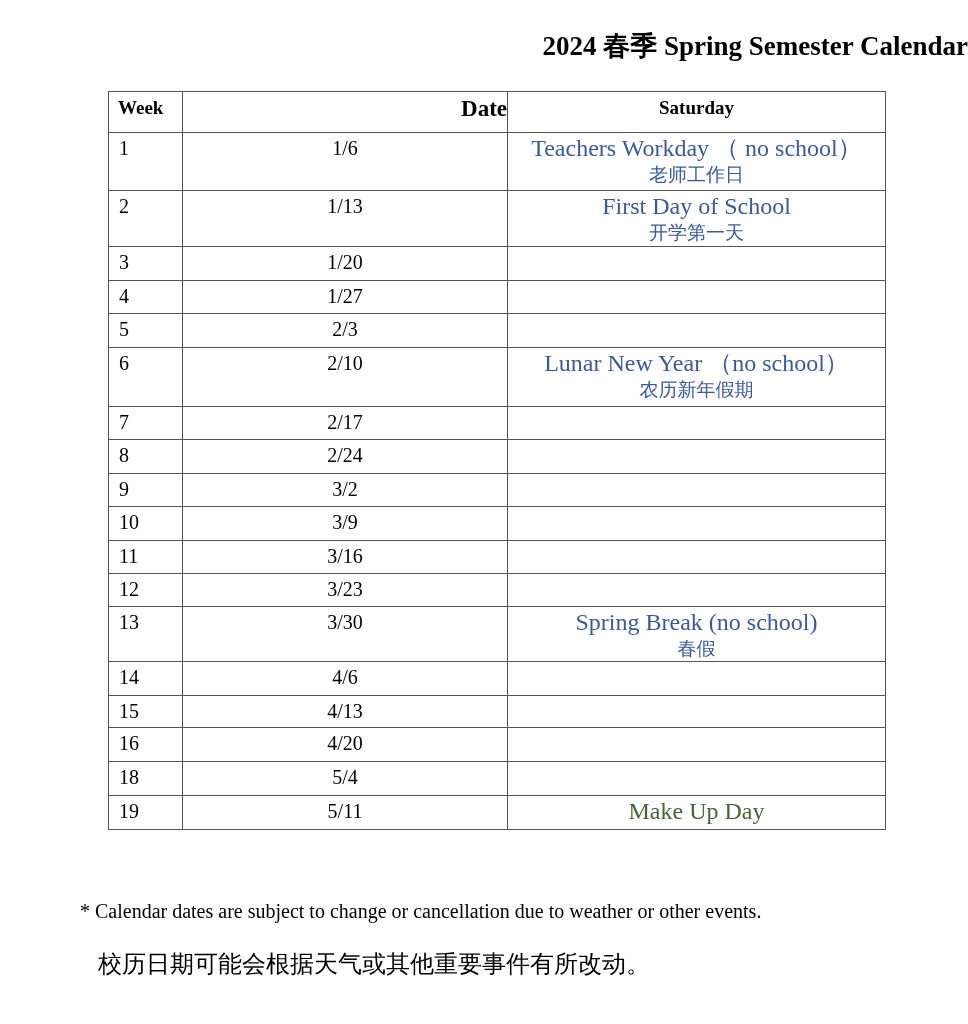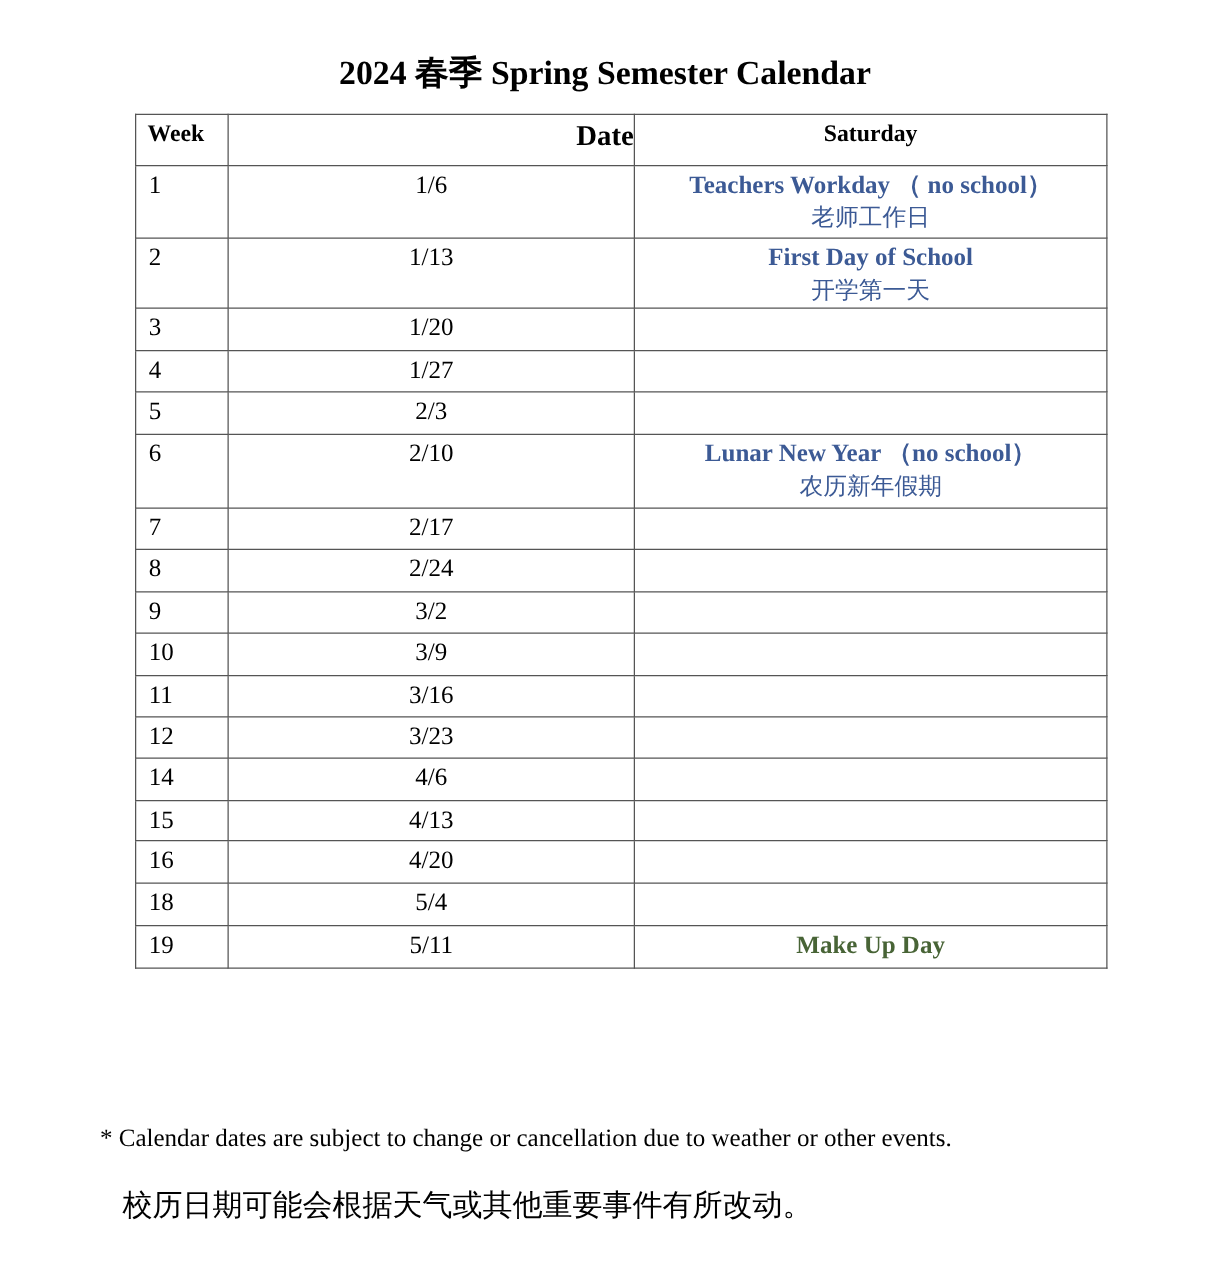--- a/index.html
+++ b/index.html
@@ -10,24 +10,24 @@
     body {
       width: 968px;
       height: 1024px;
       position: relative;
       overflow: hidden;
       font-family: "Liberation Serif", "DejaVu Serif", serif;
       color: #000000;
     }
     .title {
       position: absolute;
-      top: 40px;
+      top: 28px;
       left: 0;
       width: 968px;
-      text-align: center;
+      text-align: right;
       font-size: 27px;
       font-weight: bold;
       line-height: 36px;
     }
     table.cal {
       position: absolute;
       top: 91px;
       left: 108px;
       border-collapse: collapse;
       table-layout: fixed;
@@ -72,22 +72,22 @@
     td.date {
       text-align: center;
       padding-top: 2px !important;
     }
     td.sat {
       text-align: center;
       padding-top: 2px !important;
     }
     .ev-en {
       display: block;
-      font-weight: bold;
-      font-size: 20px;
+      font-weight: normal;
+      font-size: 24px;
       line-height: 26px;
     }
     .ev-zh {
       display: block;
       font-family: "DejaVu Sans", sans-serif;
       font-size: 19px;
       line-height: 26px;
     }
     .blue { color: #3c5a95; }
     .green { color: #486436; }
@@ -190,20 +190,28 @@
       <tr style="height: 33px;">
         <td class="week">11</td>
         <td class="date">3/16</td>
         <td class="sat"></td>
       </tr>
       <tr style="height: 33px;">
         <td class="week">12</td>
         <td class="date">3/23</td>
         <td class="sat"></td>
       </tr>
+      <tr style="height: 55px;">
+        <td class="week">13</td>
+        <td class="date">3/30</td>
+        <td class="sat">
+          <span class="ev-en blue">Spring Break (no school)</span>
+          <span class="ev-zh blue">春假</span>
+        </td>
+      </tr>
       <tr style="height: 34px;">
         <td class="week">14</td>
         <td class="date">4/6</td>
         <td class="sat"></td>
       </tr>
       <tr style="height: 32px;">
         <td class="week">15</td>
         <td class="date">4/13</td>
         <td class="sat"></td>
       </tr>

